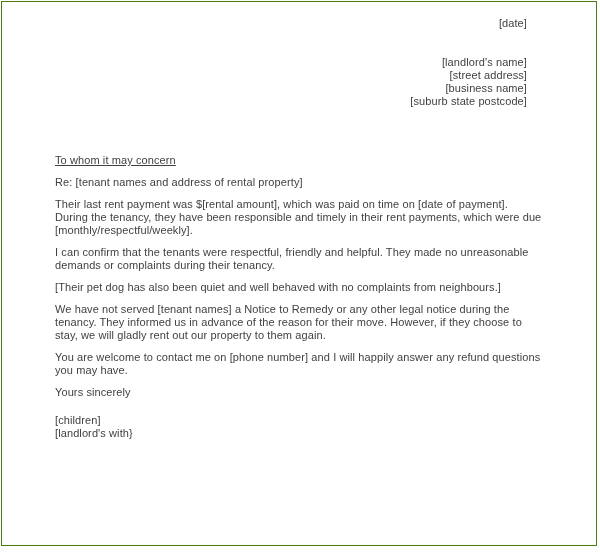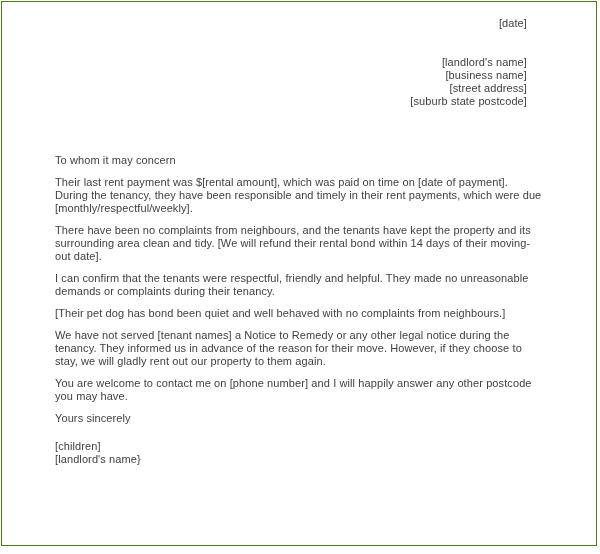--- a/index.html
+++ b/index.html
@@ -44,20 +44,21 @@
     margin-top: 15px;
   }
   .sender-block {
     margin-top: 26px;
   }
   .sender-block div {
     line-height: 13px;
   }
   .salutation {
     margin: 46px 0 0 0;
+    text-decoration: underline;
   }
   p {
     margin: 9px 0 0 0;
     line-height: 13px;
   }
   .signature-block {
     margin-top: 15px;
   }
   .signature-block div {
     line-height: 13px;
@@ -67,44 +68,44 @@
 <body>
 
 <div class="canvas">
   <div class="page">
     <div class="content">
 
       <div class="header-block">
         <div class="date-line">[date]</div>
         <div class="sender-block">
           <div>[landlord's name]</div>
+          <div>[street address]</div>
           <div>[business name]</div>
-          <div>[street address]</div>
           <div>[suburb state postcode]</div>
         </div>
       </div>
 
       <p class="salutation">To whom it may concern</p>
 
+      <p>Re: [tenant names and address of rental property]</p>
 
 
       <p>Their last rent payment was $[rental amount], which was paid on time on [date of payment]. During the tenancy, they have been responsible and timely in their rent payments, which were due [monthly/respectful/weekly].</p>
 
-      <p>There have been no complaints from neighbours, and the tenants have kept the property and its surrounding area clean and tidy. [We will refund their rental bond within 14 days of their moving-out date].</p>
 
       <p>I can confirm that the tenants were respectful, friendly and helpful. They made no unreasonable demands or complaints during their tenancy.</p>
 
-      <p>[Their pet dog has bond been quiet and well behaved with no complaints from neighbours.]</p>
+      <p>[Their pet dog has also been quiet and well behaved with no complaints from neighbours.]</p>
 
       <p>We have not served [tenant names] a Notice to Remedy or any other legal notice during the tenancy. They informed us in advance of the reason for their move. However, if they choose to stay, we will gladly rent out our property to them again.</p>
 
-      <p>You are welcome to contact me on [phone number] and I will happily answer any other postcode you may have.</p>
+      <p>You are welcome to contact me on [phone number] and I will happily answer any refund questions you may have.</p>
 
       <p>Yours sincerely</p>
 
       <div class="signature-block">
         <div>[children]</div>
-        <div>[landlord's name}</div>
+        <div>[landlord's with}</div>
       </div>
 
     </div>
   </div>
 </div>
 
 </body></html>

